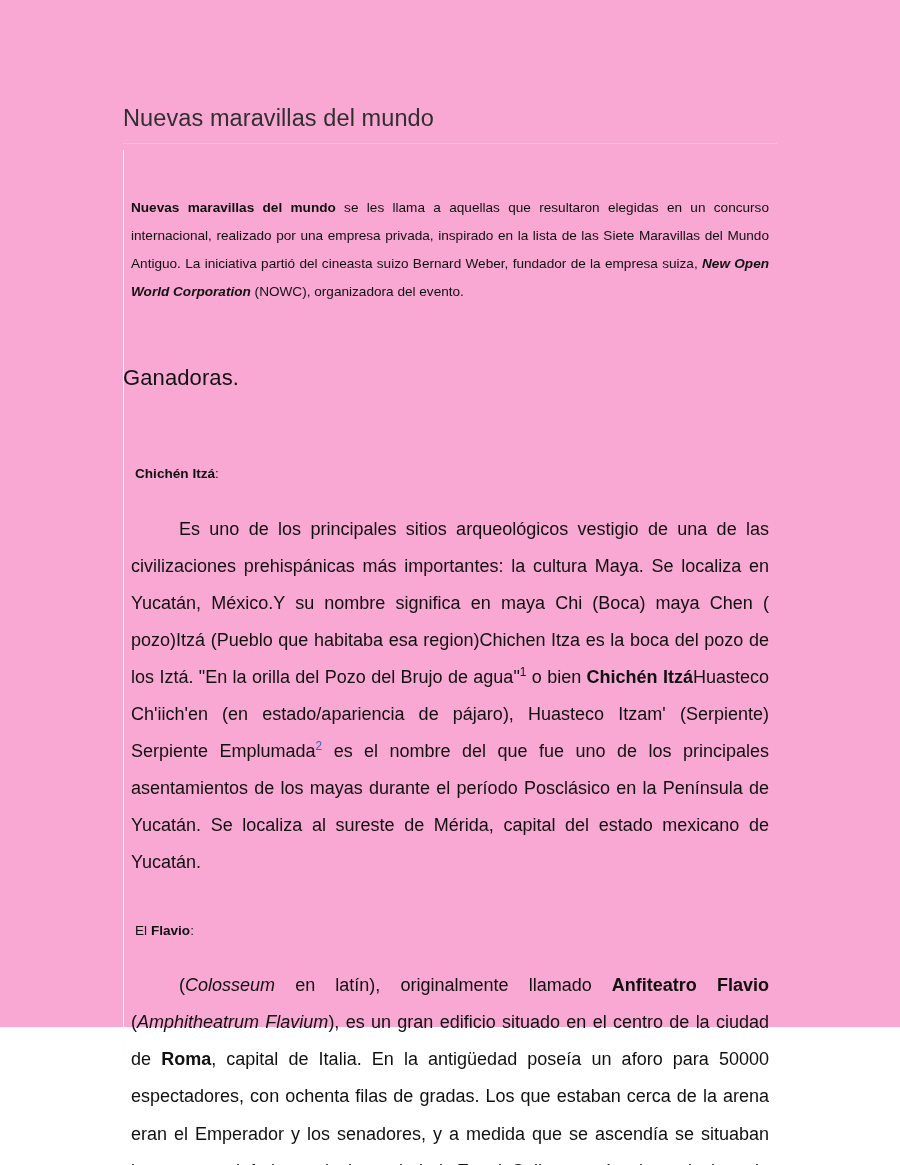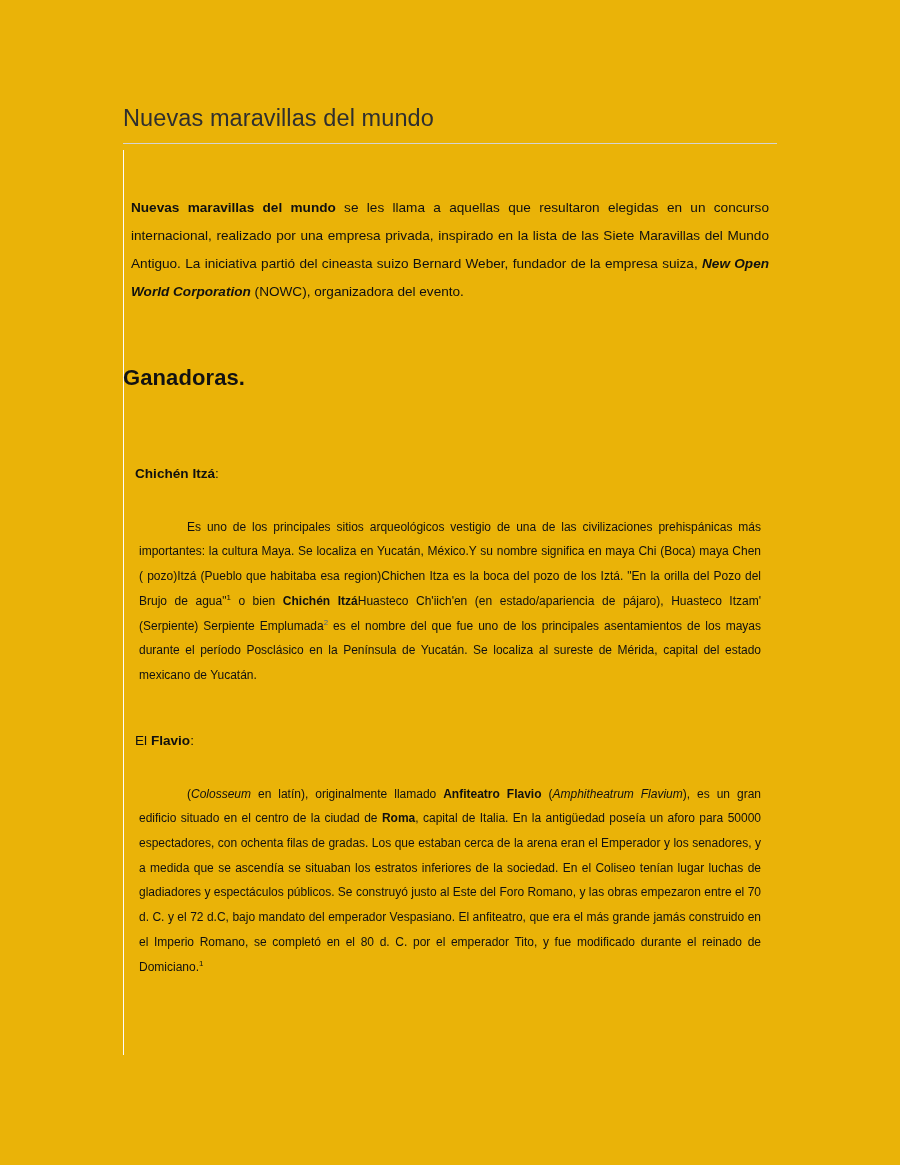--- a/index.html
+++ b/index.html
@@ -13,22 +13,22 @@
     position: relative;
     font-family: "Liberation Sans", "DejaVu Sans", sans-serif;
     color: #101010;
     overflow: hidden;
   }
 
   .page {
     position: absolute;
     left: 0; top: 0;
     width: 900px;
-    height: 1165px;
-    background: #eab308;
+    height: 1027px;
+    background: #f9a8d4;
   }
 
   
   .frame-guide {
     position: absolute;
     left: 123px;
     top: 150px;
     width: 1px;
     height: 905px;
     background: #fcfcfc;
@@ -65,41 +65,41 @@
     line-height: 2.06;
     text-align: justify;
     text-justify: inter-word;
     color: #101010;
   }
 
   .section-heading {
     margin: 0;
     padding-top: 50px;
     font-size: 22px;
-    font-weight: 700;
+    font-weight: 400;
     color: #121212;
     line-height: 1.3;
     letter-spacing: 0.1px;
   }
 
   .subhead {
     margin: 12px;
     padding-top: 58px;
     font-size: 13.6px;
     line-height: 1.6;
     color: #101010;
   }
   .subhead.second {
     padding-top: 26px;
   }
 
   .body-par {
-    margin: 16px;
+    margin: 8px;
     padding-top: 14px;
-    font-size: 12px;
+    font-size: 18px;
     line-height: 2.06;
     text-align: justify;
     text-justify: inter-word;
     text-indent: 48px;
     color: #101010;
   }
 
   b, strong { font-weight: 700; }
   i, em { font-style: italic; }
   .bi { font-weight: 700; font-style: italic; }

